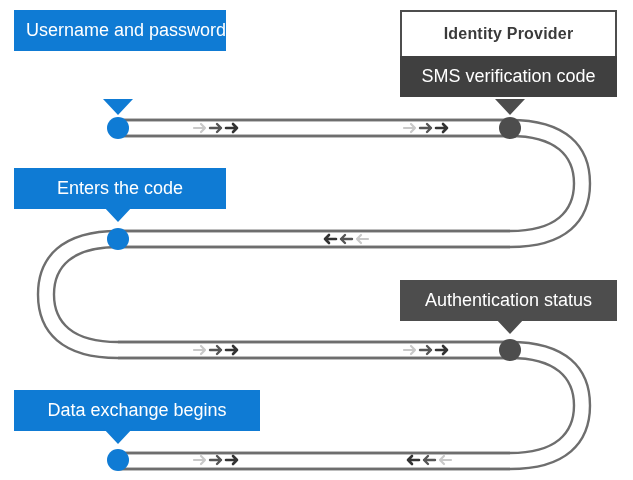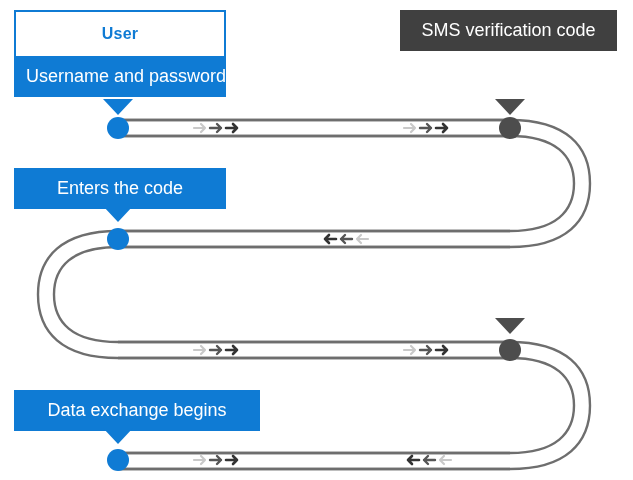--- a/index.html
+++ b/index.html
@@ -196,35 +196,38 @@
     </g>
 
     <circle cx="118" cy="128" r="11" fill="#0f7bd4"></circle>
     <circle cx="510" cy="128" r="11" fill="#4d4d4d"></circle>
     <circle cx="118" cy="239" r="11" fill="#0f7bd4"></circle>
     <circle cx="510" cy="350" r="11" fill="#4d4d4d"></circle>
     <circle cx="118" cy="460" r="11" fill="#0f7bd4"></circle>
   </svg>
 
   <div class="box user" style="left:14px; top:10px; width:212px;">
-    <div class="box-header">User</div>
     <div class="box-body">Username and password</div>
   </div>
   <div class="pointer blue" style="left:103px; top:99px;"></div>
 
   <div class="box idp" style="left:400px; top:10px; width:217px;">
+    <div class="box-header">Identity Provider</div>
     <div class="box-body">SMS verification code</div>
   </div>
   <div class="pointer dark" style="left:495px; top:99px;"></div>
 
   <div class="box msg blue" style="left:14px; top:168px; width:212px;">
     <div class="box-body">Enters the code</div>
   </div>
   <div class="pointer blue" style="left:103px; top:206px;"></div>
 
+  <div class="box msg dark" style="left:400px; top:280px; width:217px;">
+    <div class="box-body">Authentication status</div>
+  </div>
   <div class="pointer dark" style="left:495px; top:318px;"></div>
 
   <div class="box msg blue" style="left:14px; top:390px; width:246px;">
     <div class="box-body">Data exchange begins</div>
   </div>
   <div class="pointer blue" style="left:103px; top:428px;"></div>
 
 </div>
 
 </body></html>

